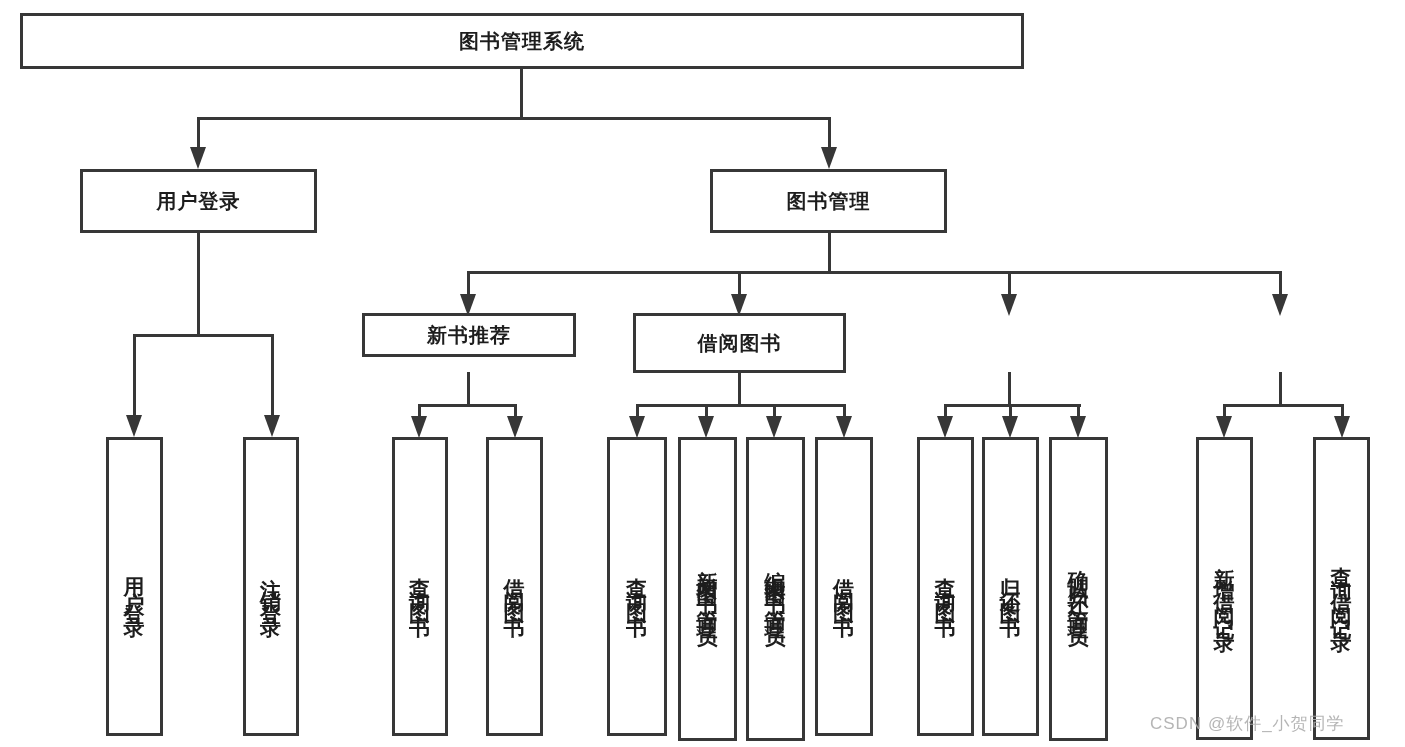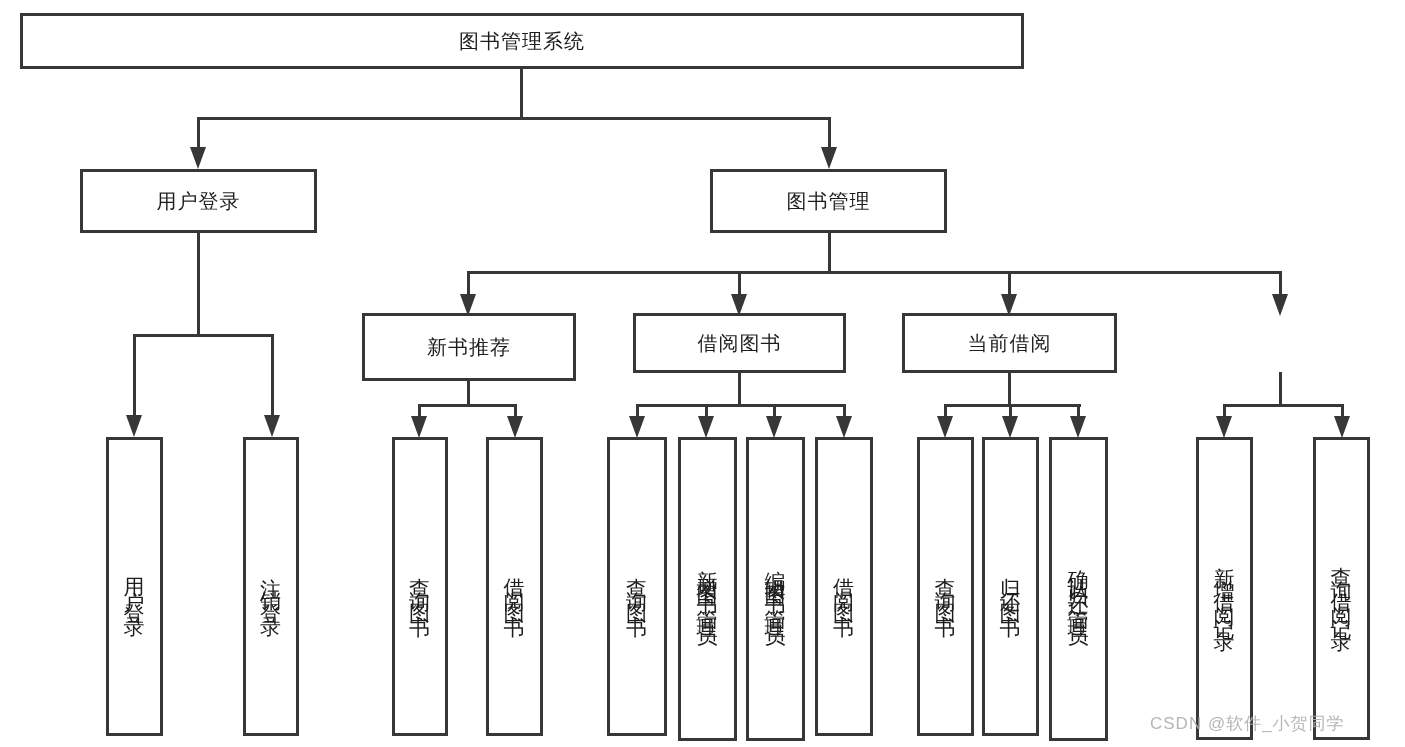--- a/index.html
+++ b/index.html
@@ -13,20 +13,21 @@
   .box{
     position:absolute;
     box-sizing:border-box;
     border:3px solid #373737;
     background:#ffffff;
     display:flex;
     align-items:center;
     justify-content:center;
     color:#1d1d1d;
     z-index:5;
+    font-weight:bold;
   }
   .hlabel{
     font-size:20px;
     letter-spacing:1px;
     white-space:nowrap;
   }
   .leaf span{
     writing-mode:vertical-rl;
     text-orientation:mixed;
     font-size:21px;
@@ -129,28 +130,25 @@
     <span class="hlabel">图书管理系统</span>
   </div>
 
   <div class="box" style="left:80px;top:169px;width:237px;height:64px;">
     <span class="hlabel">用户登录</span>
   </div>
   <div class="box" style="left:710px;top:169px;width:237px;height:64px;">
     <span class="hlabel">图书管理</span>
   </div>
 
-  <div class="box" style="left:362px;top:313px;width:214px;height:68px;">
+  <div class="box" style="left:362px;top:313px;width:214px;height:44px;">
     <span class="hlabel">新书推荐</span>
   </div>
   <div class="box" style="left:633px;top:313px;width:213px;height:60px;">
     <span class="hlabel">借阅图书</span>
-  </div>
-  <div class="box" style="left:902px;top:313px;width:215px;height:60px;">
-    <span class="hlabel">当前借阅</span>
   </div>
 
   <div class="box leaf" style="left:106px;top:437px;width:57px;height:299px;">
     <span>用户登录</span>
   </div>
   <div class="box leaf" style="left:243px;top:437px;width:56px;height:299px;">
     <span>注销登录</span>
   </div>
 
   <div class="box leaf" style="left:392px;top:437px;width:56px;height:299px;">

